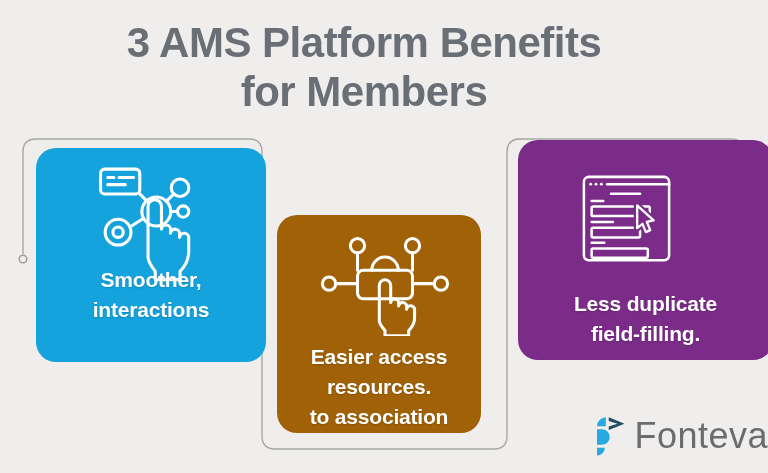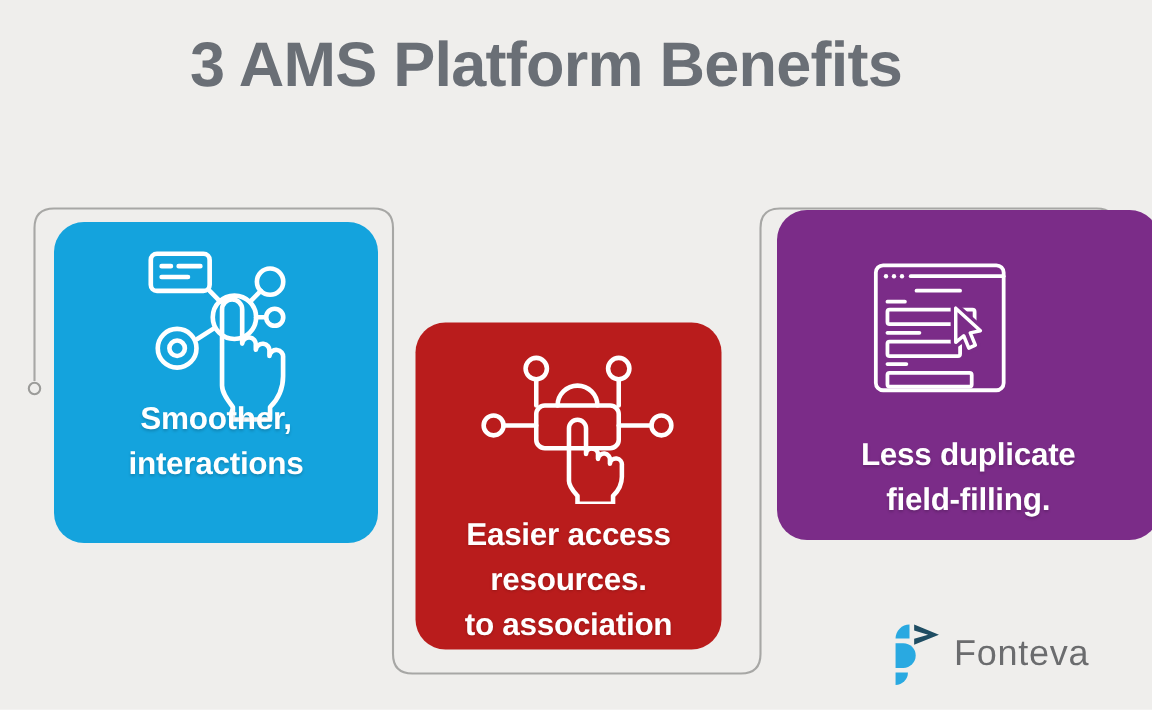--- a/index.html
+++ b/index.html
@@ -17,22 +17,22 @@
     color:#6a6f76;
     font-size:42px;line-height:49px;font-weight:bold;
     letter-spacing:-0.5px;
     margin:0;
   }
   .title span{display:block;}
   .card{
     position:absolute;
     border-radius:20px;
   }
-  .card-blue{left:36px;top:148px;width:216px;height:214px;background:#14a3dd;}
-  .card-gray{left:277px;top:215px;width:204px;height:218px;background:#b91c1c;}
+  .card-blue{left:36px;top:148px;width:216px;height:214px;background:#14a3dd;padding-left:14px;}
+  .card-gray{left:277px;top:215px;width:204px;height:218px;background:#a16207;}
   .card-purple{left:518px;top:140px;width:255px;height:220px;background:#7b2c88;}
   .card-icon{position:absolute;}
   .icon-1{left:54px;top:16px;width:114px;height:126px;}
   .icon-2{left:35px;top:21px;width:146px;height:100px;}
   .icon-3{left:60px;top:33px;width:97px;height:92px;}
   .card-label{
     position:absolute;left:0;width:100%;
     text-align:center;color:#ffffff;
     font-size:21px;line-height:30px;font-weight:bold;
     letter-spacing:-0.2px;
@@ -41,37 +41,38 @@
   .card-blue .card-label{top:117px;}
   .card-gray .card-label{top:127px;}
   .card-purple .card-label{top:149px;}
   .card-label span{display:block;}
   .logo{
     position:absolute;left:596px;top:410px;width:172px;height:52px;
     display:flex;align-items:center;
   }
   .logo-mark{width:31px;height:42px;margin-right:9px;}
   .logo-text{
-    color:#6b6c6e;font-size:24px;font-weight:normal;
+    color:#6b6c6e;font-size:36px;font-weight:normal;
     letter-spacing:0.5px;line-height:42px;
   }
 </style>
 </head>
 <body>
 
 <div class="stage">
 
   <svg class="decor" viewBox="0 0 768 473">
     <path d="M23 254 V152 Q23 139 36 139 H249 Q262 139 262 152 V436 Q262 449 275 449 H494 Q507 449 507 436 V152 Q507 139 520 139 H731 Q744 139 744 152 V254" fill="none" stroke="#a7a7a5" stroke-width="1.4"></path>
     <circle cx="23" cy="259" r="3.8" fill="#efeeec" stroke="#9b9b99" stroke-width="1.4"></circle>
     <circle cx="744" cy="259" r="3.8" fill="#efeeec" stroke="#9b9b99" stroke-width="1.4"></circle>
   </svg>
 
   <h1 class="title">
     <span>3 AMS Platform Benefits</span>
+    <span>for Members</span>
   </h1>
 
   <div class="card card-blue">
     <svg class="card-icon icon-1" viewBox="0 0 110 122">
       <g fill="none" stroke="#ffffff" stroke-width="3" stroke-linecap="round" stroke-linejoin="round">
         <rect x="10" y="5" width="38" height="24" rx="4"></rect>
         <path d="M17 13h6M28 13h14M17 20h17"></path>
         <path d="M48 29l7 7"></path>
         <circle cx="64" cy="46" r="14"></circle>
         <path d="M74 36l7-7"></path>

